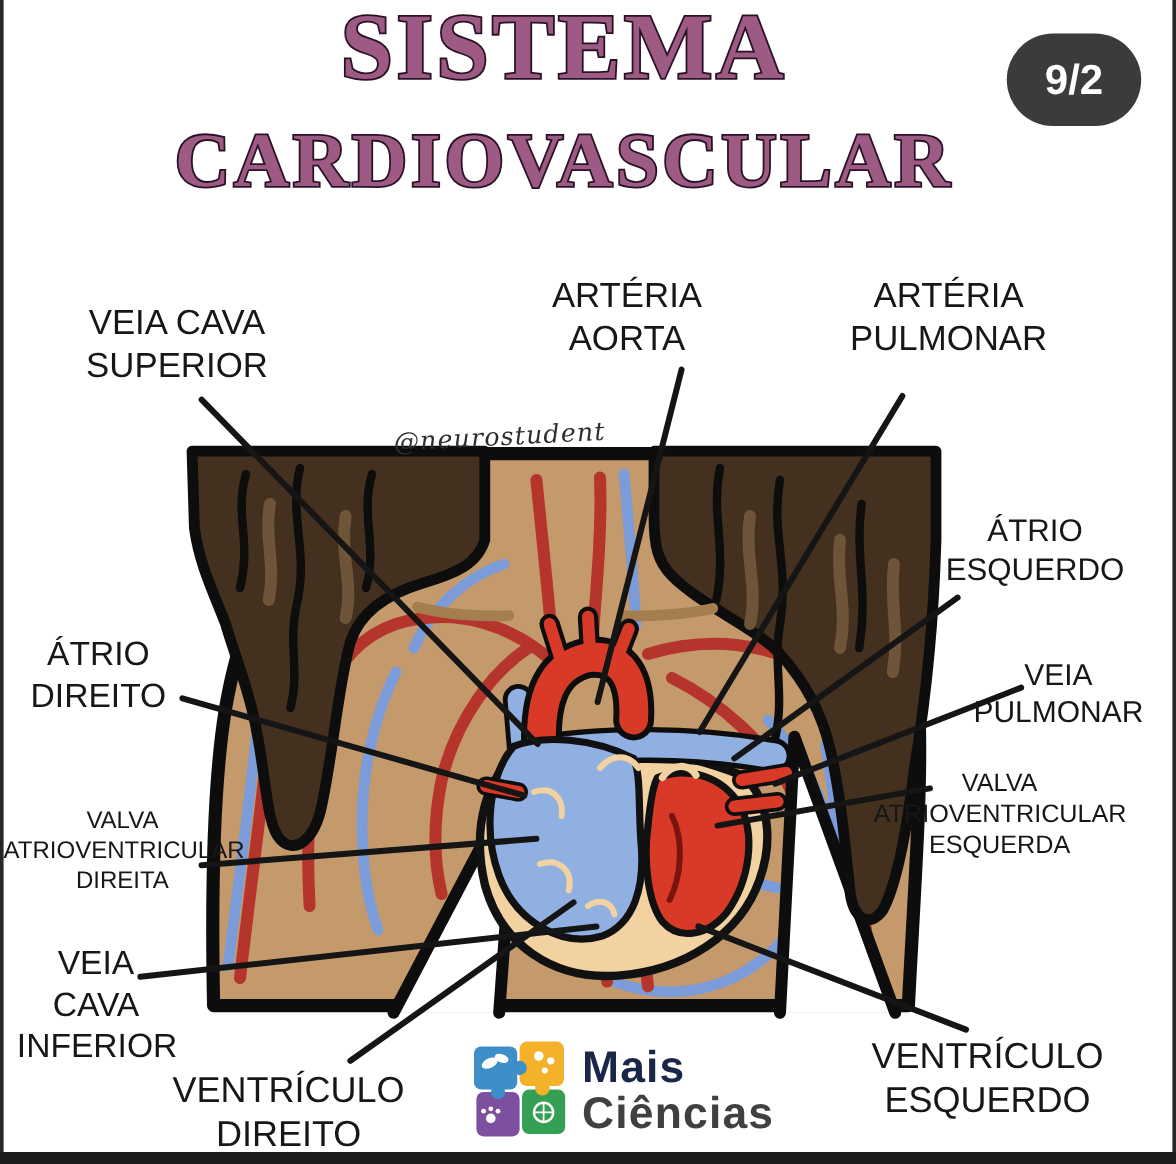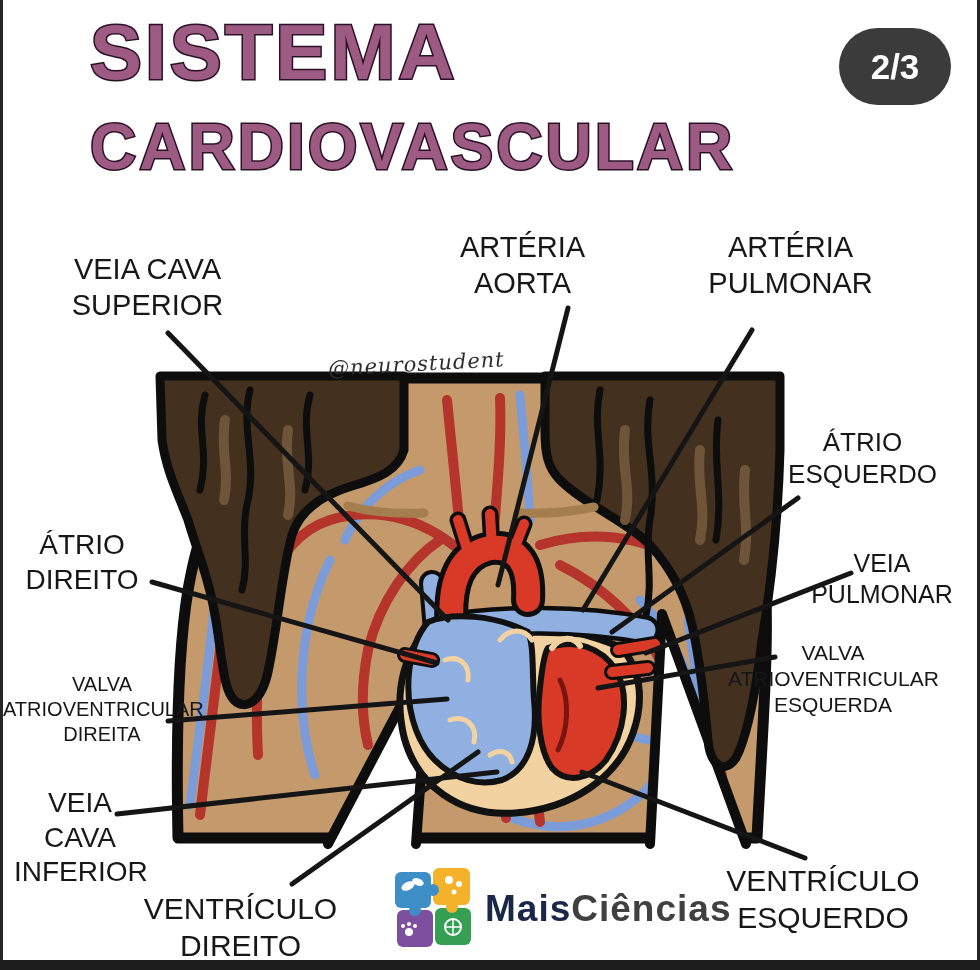--- a/index.html
+++ b/index.html
@@ -6,21 +6,21 @@
   #stage{
     position:relative;width:980px;height:970px;background:#ffffff;
     overflow:hidden;font-family:"Liberation Sans",sans-serif;
   }
   .edge{position:absolute;background:#262626;}
   #edge-left{left:0;top:0;width:3px;height:970px;}
   #edge-right{right:0;top:0;width:3px;height:970px;}
   #edge-bottom{left:0;bottom:0;width:980px;height:10px;background:#1d1d1d;}
 
   
-  #title{position:absolute;left:90px;top:13px;width:760px;}
+  #title{position:absolute;left:90px;top:0;width:760px;text-align:center;font-family:Liberation Serif, serif;}
   .title-line{
     font-weight:bold;color:#9d5a83;line-height:1.0;letter-spacing:3px;
     -webkit-text-stroke:3px #2a1226;paint-order:stroke fill;
   }
   #title-line1{font-size:78px;}
   #title-line2{font-size:64px;margin-top:24px;}
 
   
   #page-badge{
     position:absolute;left:839px;top:28px;width:112px;height:77px;border-radius:39px;
@@ -50,21 +50,21 @@
   #lbl-valva-av-esquerda{left:728px;top:640px;width:210px;font-size:21px;}
   #lbl-veia-cava-inferior{left:14px;top:786px;width:132px;font-size:28px;}
   #lbl-ventriculo-direito{left:128px;top:890px;width:225px;font-size:30px;}
   #lbl-ventriculo-esquerdo{left:703px;top:862px;width:240px;font-size:30px;}
 
   
   #figure-svg{position:absolute;left:0;top:0;}
 
   
   #logo{position:absolute;left:393px;top:866px;display:flex;align-items:center;gap:12px;}
-  #logo-text{display:flex;flex-direction:row;line-height:1.02;}
+  #logo-text{display:flex;flex-direction:column;line-height:1.02;}
   #logo-line1{font-size:37px;font-weight:bold;color:#1a2748;letter-spacing:1px;}
   #logo-line2{font-size:37px;font-weight:bold;color:#404040;letter-spacing:1px;}
 </style>
 </head>
 <body>
 
 <div id="stage">
 
   <svg id="figure-svg" width="980" height="970" viewBox="0 0 980 970">
 
@@ -185,21 +185,21 @@
       <line x1="805" y1="858" x2="582" y2="772"></line>
     </g>
   </svg>
 
   <div id="title">
     <div class="title-line" id="title-line1">SISTEMA</div>
     <div class="title-line" id="title-line2">CARDIOVASCULAR</div>
   </div>
 
   <div id="page-badge">
-    <span>2/3</span>
+    <span>9/2</span>
   </div>
 
   <div id="watermark">@neurostudent</div>
 
   <div class="anat-label" id="lbl-veia-cava-superior">VEIA CAVA
 SUPERIOR</div>
   <div class="anat-label" id="lbl-arteria-aorta">ARTÉRIA
 AORTA</div>
   <div class="anat-label" id="lbl-arteria-pulmonar">ARTÉRIA
 PULMONAR</div>

